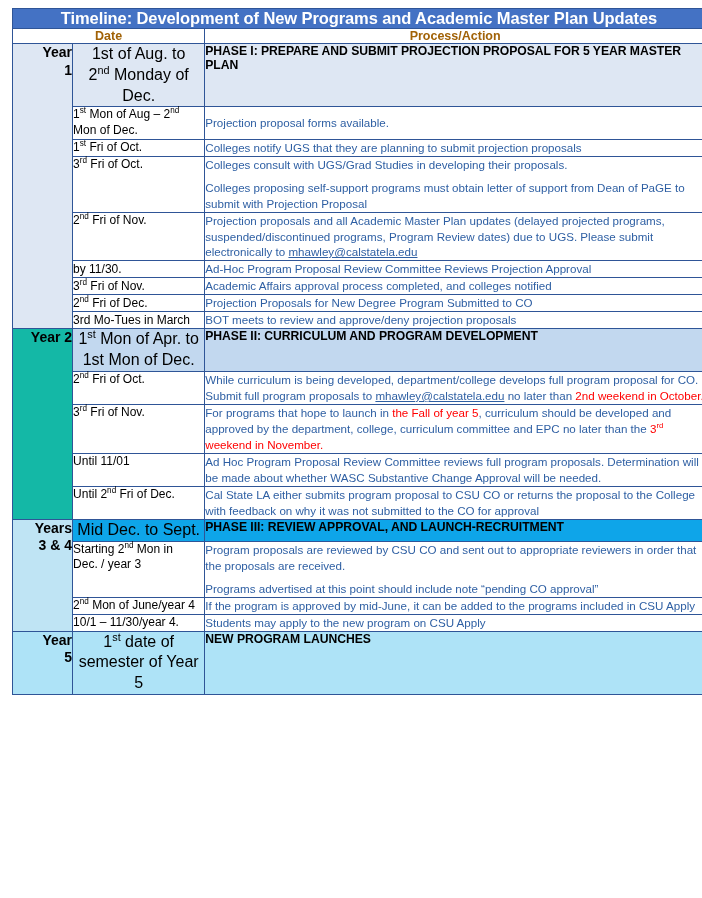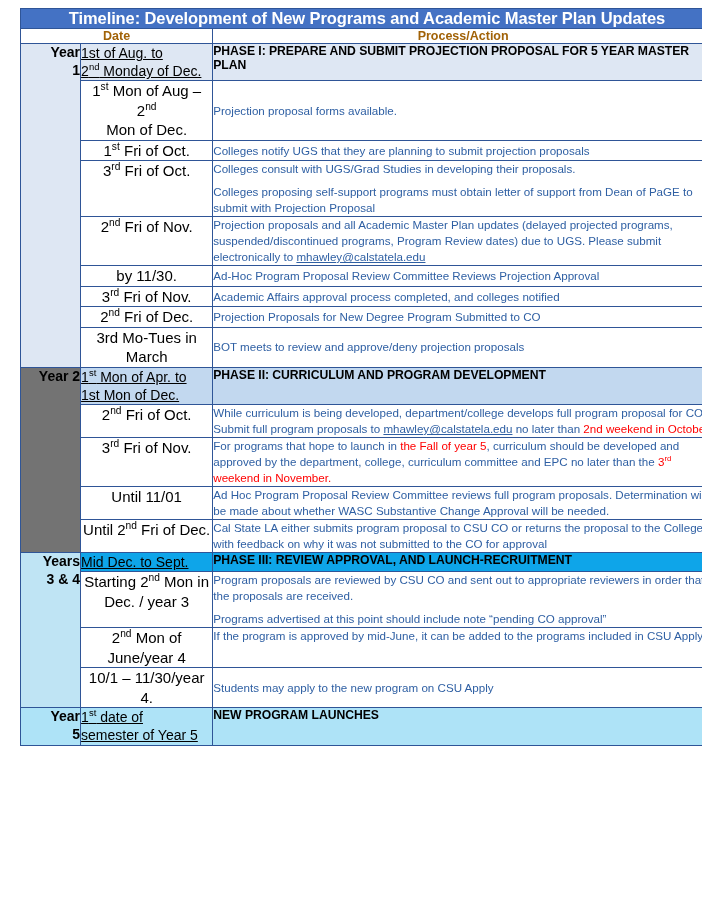--- a/index.html
+++ b/index.html
@@ -11,21 +11,21 @@
     width: 702px;
     height: 898px;
     font-family: "Liberation Sans", sans-serif;
     overflow: hidden;
   }
   #page {
     position: relative;
     width: 702px;
     height: 898px;
     box-sizing: border-box;
-    padding: 8px 4px 4px 20px;
+    padding: 8px 4px 4px 12px;
     background: #ffffff;
   }
   table.timeline {
     width: 694px;
     border-collapse: collapse;
     table-layout: fixed;
     border: 1px solid #2f5597;
   }
   table.timeline td {
     border: 1px solid #2f5597;
@@ -62,29 +62,29 @@
   .yearcell {
     text-align: right;
     vertical-align: middle;
     font-weight: bold;
     font-size: 14px;
     color: #000000;
     padding: 2px 1px;
     line-height: 1.25;
   }
   .yr1 { background: #DEE7F3; }
-  .yr2 { background: #737373; }
+  .yr2 { background: #14b8a6; }
   .yr34 { background: #BFE4F4; }
   .yr5 { background: #AEE3F7; }
 
   
   .datecell {
-    text-align: center;
+    text-align: left;
     vertical-align: top;
-    font-size: 15px;
+    font-size: 12px;
     color: #000000;
     padding: 4px 5px 4px 3px;
     line-height: 1.3;
   }
   .datecell.mid { vertical-align: middle; }
 
   
   .actioncell {
     font-size: 11.6px;
     color: #2E5FA3;
@@ -93,27 +93,26 @@
     vertical-align: top;
   }
   .actioncell.mid { vertical-align: middle; }
   .actioncell p {
     margin: 0 0 7px 0;
   }
   .actioncell p:last-child { margin-bottom: 0; }
 
   
   .phase-date {
-    font-size: 14px;
-    color: #000000;
-    text-align: left;
+    font-size: 16px;
+    color: #000000;
+    text-align: center;
     vertical-align: middle;
     padding: 6px 5px 6px 3px;
     line-height: 1.3;
-    text-decoration: underline;
   }
   .phase-text {
     font-weight: bold;
     font-size: 12.2px;
     color: #000000;
     vertical-align: middle;
     padding: 6px 6px 6px 7px;
     letter-spacing: -0.05px;
   }
   .p1 { background: #DEE7F3; }

